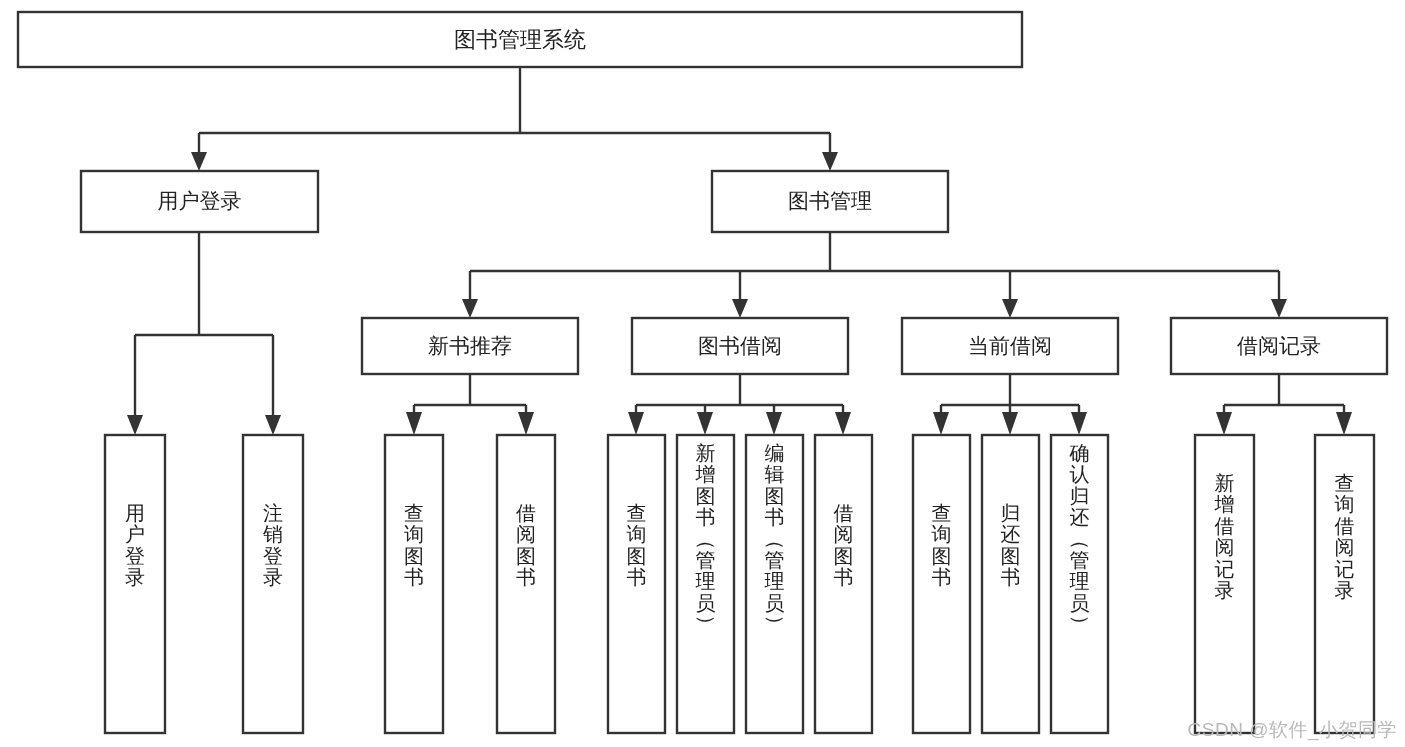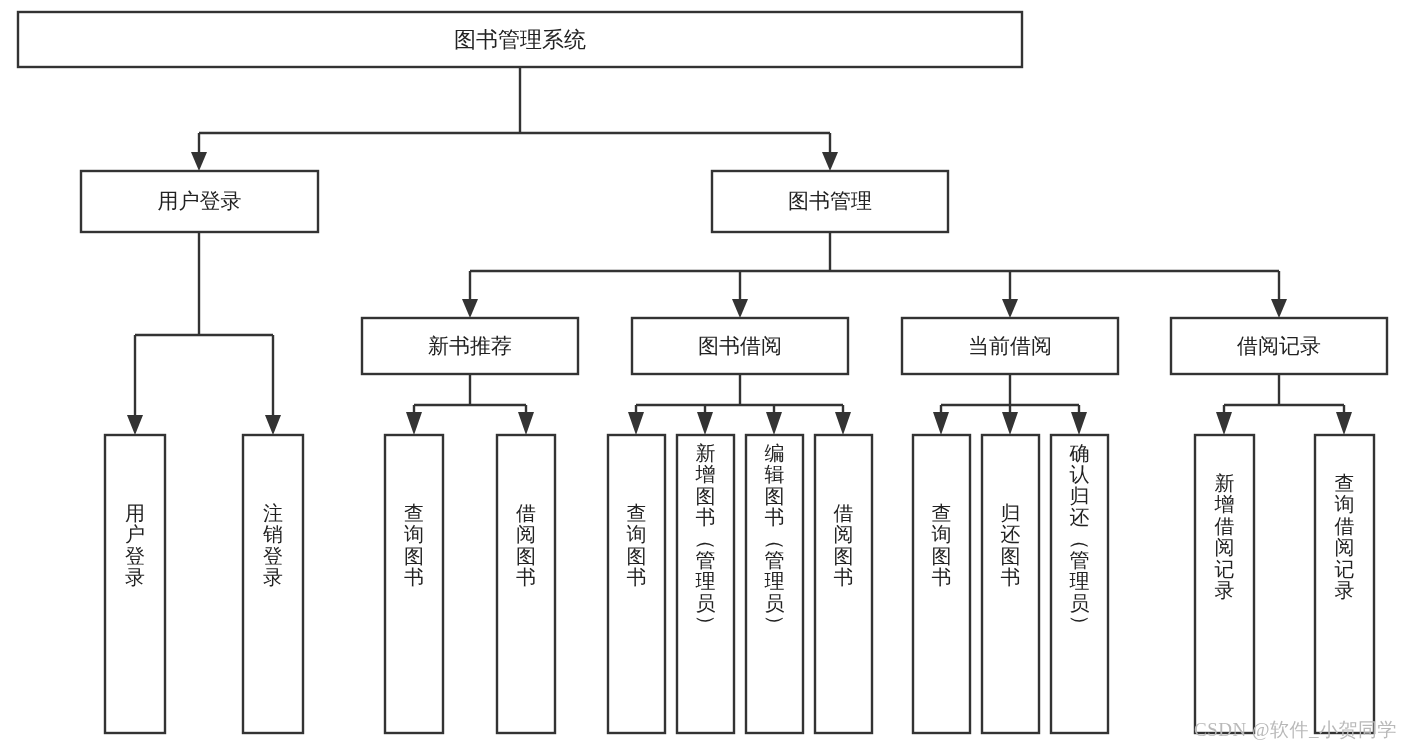--- a/index.html
+++ b/index.html
@@ -74,21 +74,21 @@
   .leaf-label span.ch {
     display: block;
   }
   .leaf-label span.ch.paren {
     transform: rotate(90deg);
   }
   .watermark {
     position: absolute;
     right: 8px;
     bottom: 4px;
-    font-family: Liberation Serif, serif;
+    font-family: Liberation Sans, sans-serif;
     font-size: 19px;
     color: #b9b9b9;
     letter-spacing: 0.5px;
     user-select: none;
     pointer-events: none;
     white-space: nowrap;
     margin-left: 21px;
   }
 </style>
 </head>

